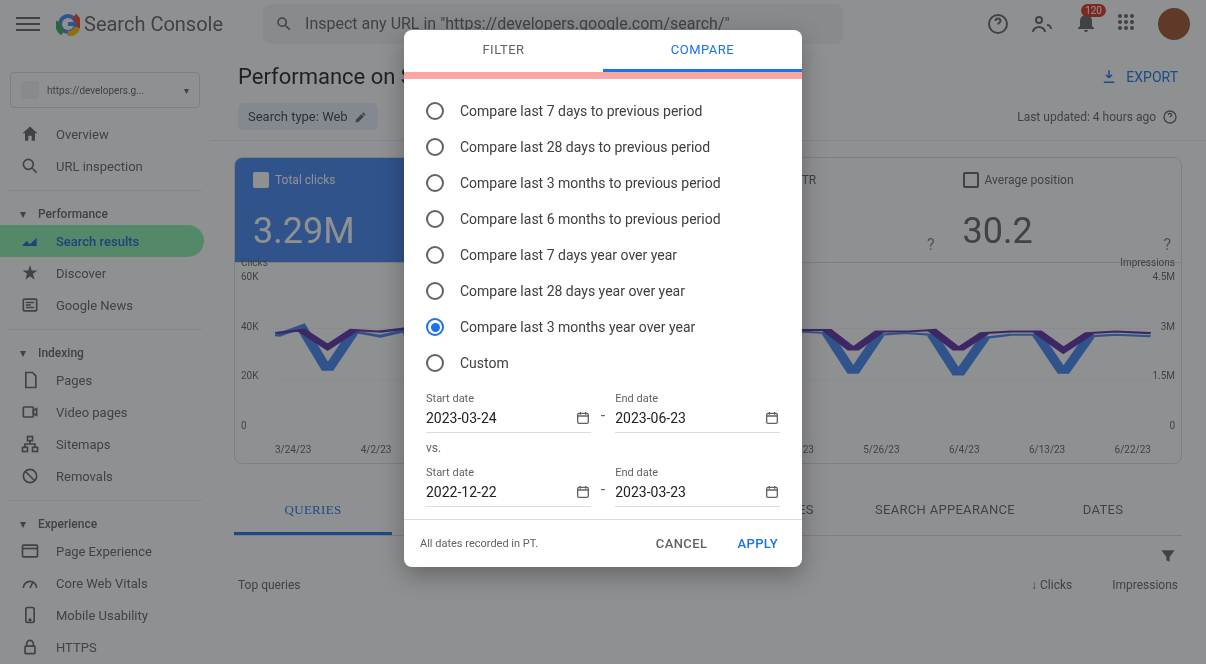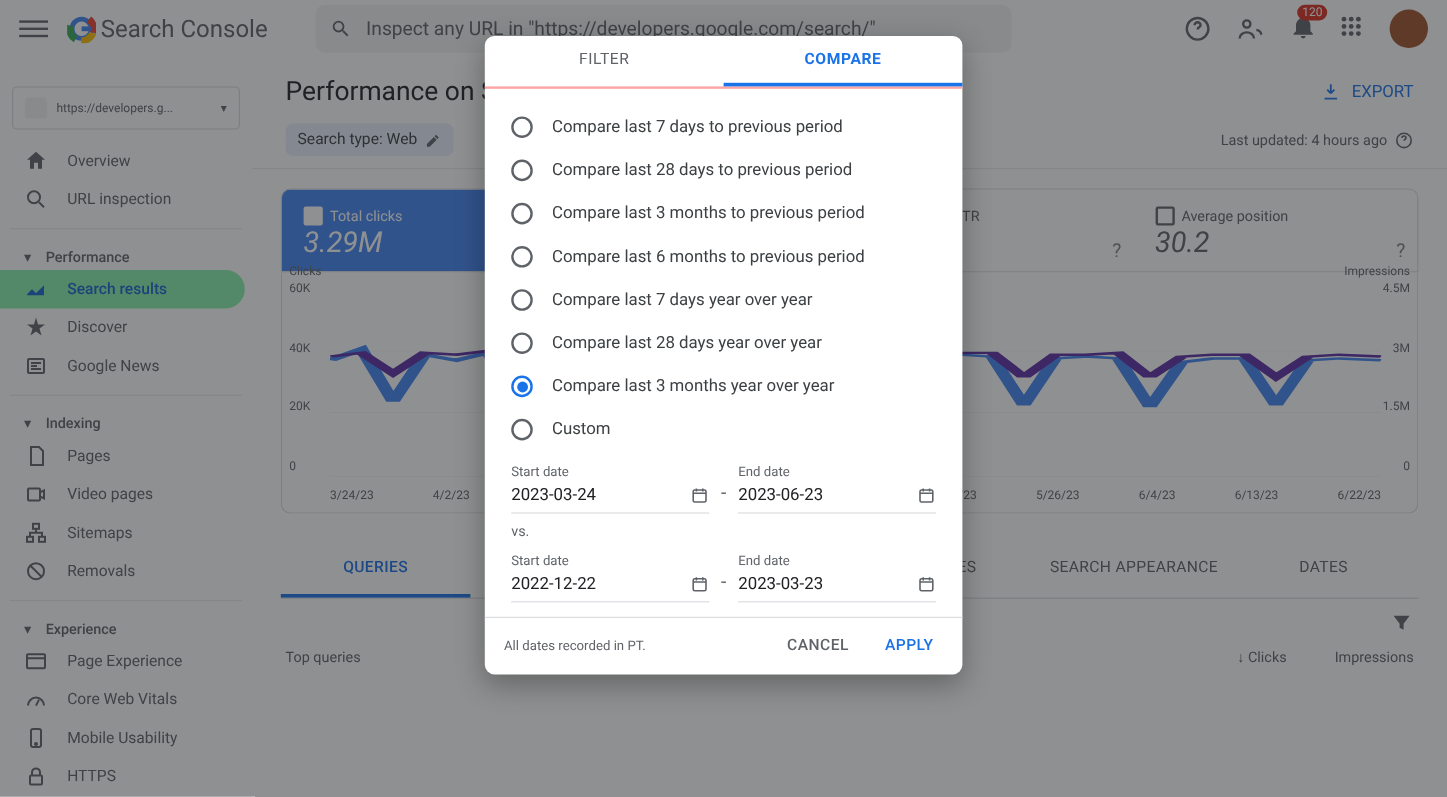--- a/index.html
+++ b/index.html
@@ -47,50 +47,50 @@
     
     
     .kpi-strip { display: flex; background: #fff; border: 1px solid #dadce0; border-radius: 8px 8px 0 0; margin: 16px 24px 0; overflow: hidden; }
     .kpi { flex: 1; padding: 14px 18px 10px; position: relative; display: flex; flex-direction: column; }
     .kpi.active-clicks { background: #4285f4; color: #fff; }
     .kpi.active-impr { background: #5b2da5; color: #fff; }
     .kpi.inactive { color: #5f6368; }
     .kpi .chk { width: 16px; height: 16px; border: 2px solid currentColor; border-radius: 2px; display: inline-flex; align-items: center; justify-content: center; margin-right: 6px; vertical-align: -3px; }
     .kpi.active-clicks .chk, .kpi.active-impr .chk { background: #fff; color: inherit; }
     .kpi-label { font-size: 12px; display: flex; align-items: center; }
-    .kpi-value { font-size: 24px; margin-top: 0; font-style: italic; }
+    .kpi-value { font-size: 36px; margin-top: 22px; }
     .kpi-help { position: absolute; bottom: 8px; right: 10px; font-size: 16px; opacity: .8; }
     
     
     .chart-card { border: 1px solid #dadce0; border-top: none; border-radius: 0 0 8px 8px; margin: 0 24px; background: #fff; }
     .chart { height: 200px; position: relative; padding: 8px 30px 30px 40px; }
     .y-left, .y-right { position: absolute; top: 8px; font-size: 10px; color: #5f6368; display: flex; flex-direction: column; justify-content: space-between; height: 160px; }
     .y-left { left: 6px; text-align: left; }
     .y-right { right: 6px; text-align: right; }
     .y-title-l { position: absolute; left: 6px; top: -6px; font-size: 10px; color: #5f6368; }
     .y-title-r { position: absolute; right: 6px; top: -6px; font-size: 10px; color: #5f6368; }
     .x-axis { position: absolute; bottom: 8px; left: 40px; right: 30px; display: flex; justify-content: space-between; font-size: 10px; color: #5f6368; }
     .plot { position: absolute; left: 40px; right: 30px; top: 14px; bottom: 30px; }
     .plot svg { width: 100%; height: 100%; }
     
     
     .subtab-bar { display: flex; border-bottom: 1px solid #dadce0; margin: 24px 24px 0; }
     .subtab { flex: 1; text-align: center; padding: 14px 0; font-size: 13px; color: #5f6368; letter-spacing: .3px; cursor: pointer; }
-    .subtab.active { color: #1a73e8; border-bottom: 3px solid #1a73e8; font-weight: 500; }
+    .subtab.active { color: #1a73e8; border-bottom: 3px solid #1a73e8; font-weight: 500; font-family: Liberation Serif, serif; }
     .table-tools { display: flex; justify-content: flex-end; padding: 10px 28px 4px; }
     .table-head-row { display: flex; justify-content: space-between; padding: 8px 28px; font-size: 12px; color: #5f6368; }
     .table-head-right { display: flex; gap: 40px; }
     
     
     .scrim { position: absolute; inset: 0; background: rgba(32,33,36,.5); display: flex; align-items: flex-start; justify-content: center; padding-top: 30px; }
     .modal { width: 398px; background: #fff; border-radius: 8px; box-shadow: 0 8px 24px rgba(0,0,0,.3); display: flex; flex-direction: column; max-height: 604px; }
     .modal-title { font-size: 20px; padding: 18px 22px 8px; color: #202124; }
-    .modal-tabs { display: flex; border-bottom: 2px solid #fca5a5; }
+    .modal-tabs { display: flex; border-bottom: 7px solid #fca5a5; }
     .modal-tab { flex: 1; text-align: center; padding: 12px 0; font-size: 13px; letter-spacing: .5px; color: #5f6368; cursor: pointer; }
-    .modal-tab.active { color: #1a73e8; border-bottom: 3px solid #1a73e8; font-weight: 700; }
+    .modal-tab.active { color: #1a73e8; border-bottom: 3px solid #1a73e8; font-weight: 400; }
     .modal-body { padding: 14px 22px 8px; overflow-y: auto; flex: 1; }
     .radio-row { display: flex; align-items: center; padding: 9px 0; font-size: 14px; color: #3c4043; cursor: pointer; }
     .radio { width: 18px; height: 18px; border: 2px solid #5f6368; border-radius: 50%; margin-right: 16px; display: flex; align-items: center; justify-content: center; }
     .radio.sel { border-color: #1a73e8; }
     .radio.sel::after { content: ''; width: 9px; height: 9px; background: #1a73e8; border-radius: 50%; }
     .date-row { display: flex; align-items: flex-end; gap: 10px; margin: 6px 0 4px; }
     .date-field { flex: 1; }
     .date-field label { font-size: 11px; color: #5f6368; }
     .date-field .input { border-bottom: 1px solid #dadce0; padding: 4px 0 6px; font-size: 14px; display: flex; justify-content: space-between; align-items: center; }
     .date-sep { padding-bottom: 8px; color: #5f6368; }

